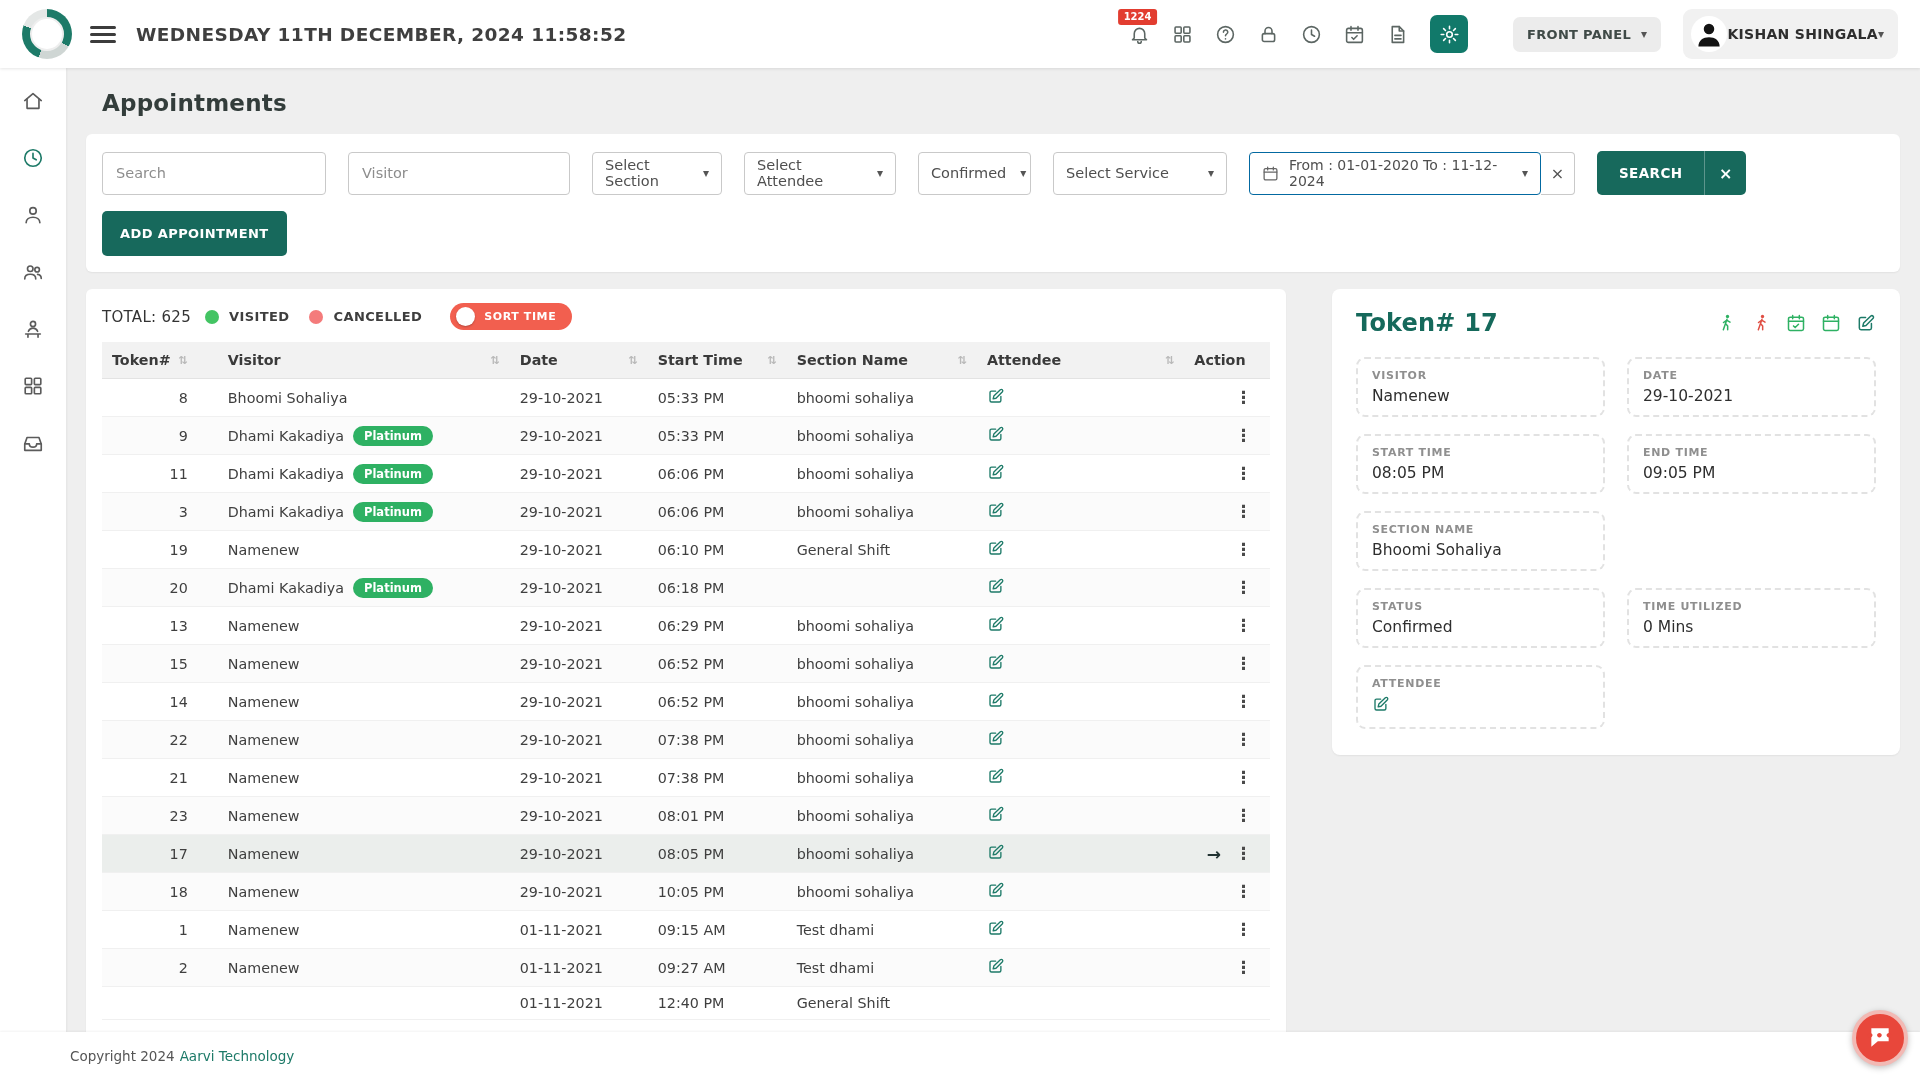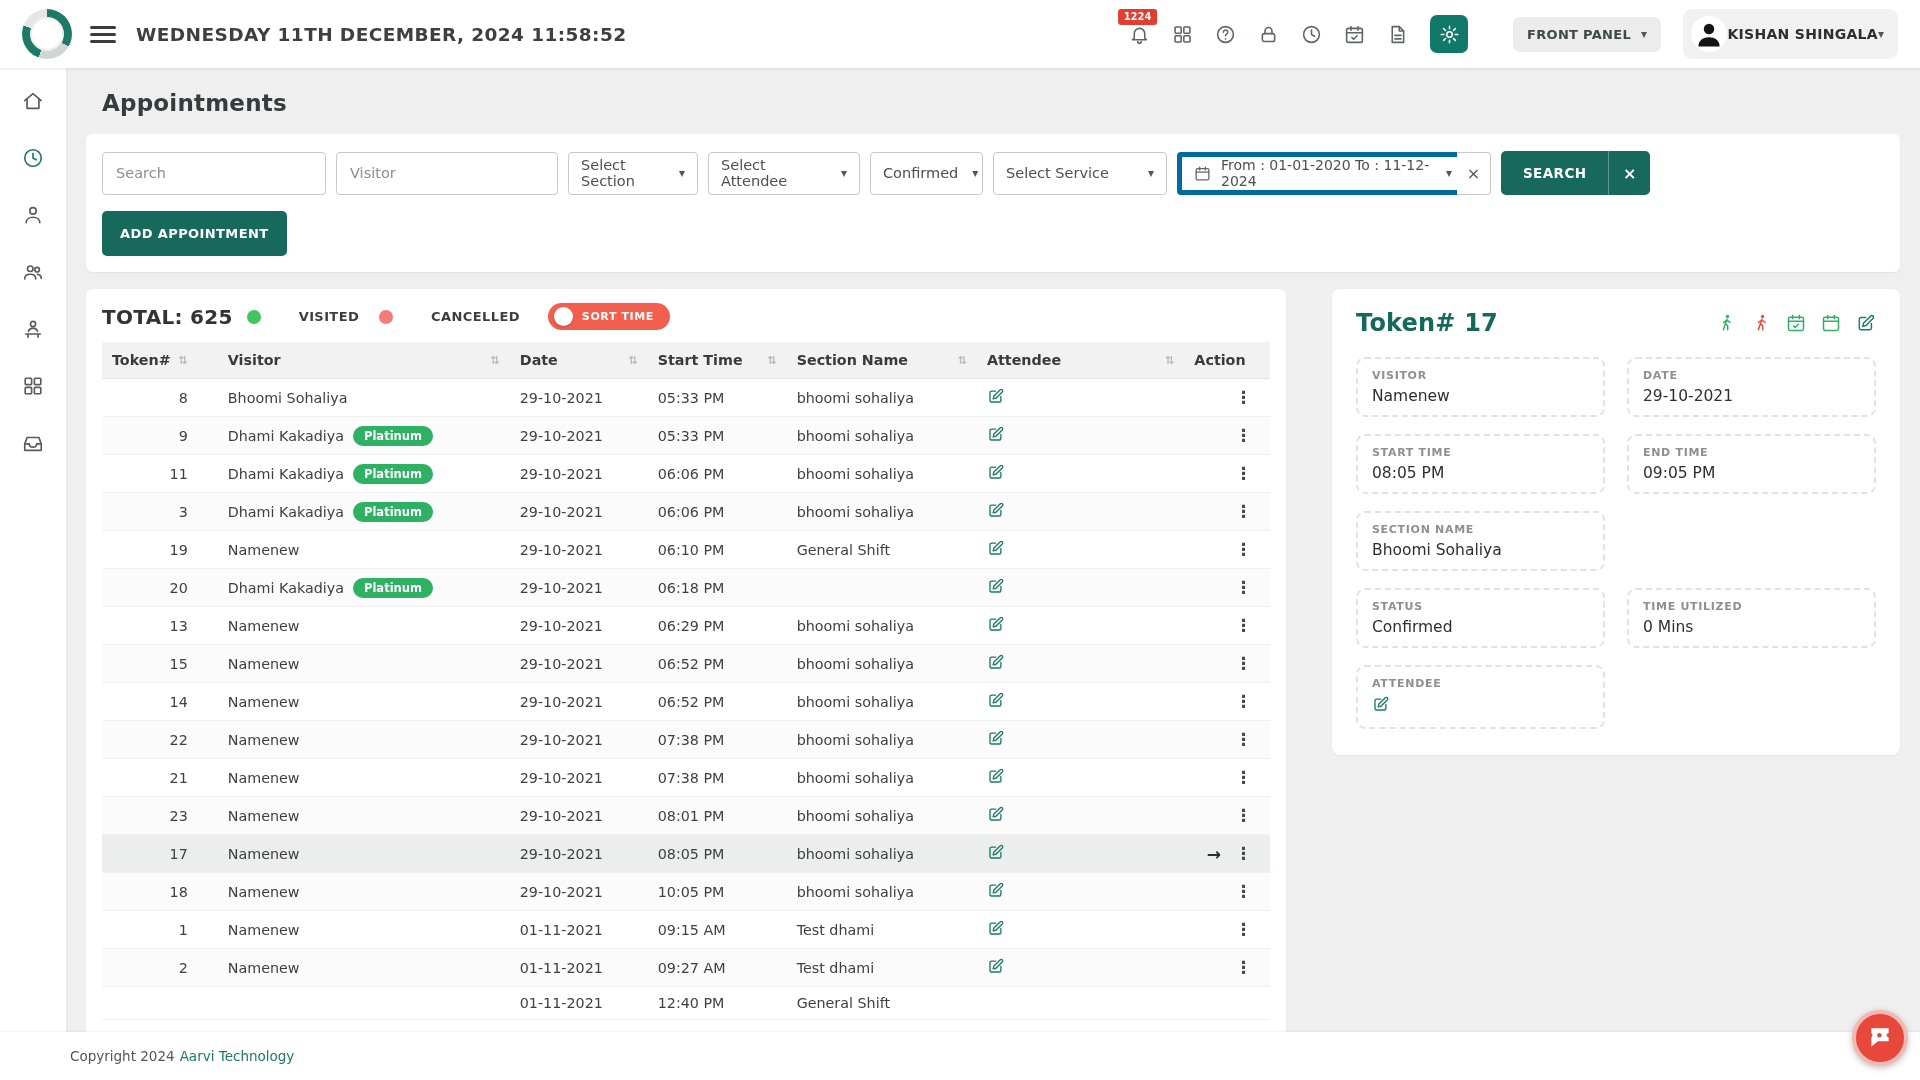--- a/index.html
+++ b/index.html
@@ -46,53 +46,53 @@
   .side-item { color: #5b5b5b; cursor: pointer; padding: 6px; border-radius: 6px; }
   .side-item svg.ic { width: 22px; height: 22px; }
   .side-item.active { color: #1d7a68; }
 
   
   .content { position: absolute; top: 68px; left: 66px; right: 0; bottom: 48px; overflow: hidden; }
   .page-title { font-size: 23px; font-weight: 700; color: #333d3b; padding: 22px 36px 18px; letter-spacing: .2px; }
 
   .filter-card { background: #fff; margin: 0 20px; border-radius: 6px; padding: 17px 16px 16px;
                  box-shadow: 0 1px 2px rgba(0,0,0,.06); }
-  .filter-row { display: flex; align-items: center; gap: 10px; }
+  .filter-row { display: flex; align-items: center; gap: 22px; }
   .f-input { height: 43px; border: 1px solid #c9c9c9; border-radius: 4px; padding: 0 13px;
              font-size: 14.5px; color: #555; font-family: inherit; background: #fff; }
   .f-input::placeholder { color: #8d8d8d; }
   .in-search { width: 224px; } .in-visitor { width: 222px; }
   .select { height: 43px; border: 1px solid #c9c9c9; border-radius: 4px; padding: 0 12px;
             display: flex; align-items: center; gap: 14px; font-size: 14.5px; color: #4f4f4f;
             background: #fff; cursor: pointer; justify-content: space-between; }
   .sel-section { width: 130px; } .sel-attendee { width: 152px; } .sel-status { width: 113px; } .sel-service { width: 174px; }
-  .daterange { height: 43px; border: 5px solid #0369a1; border-radius: 4px; background: #fff;
+  .daterange { height: 43px; border: 1px solid #0369a1; border-radius: 4px; background: #fff;
                display: flex; align-items: center; gap: 10px; padding: 0 12px; width: 292px;
                color: #4f4f4f; font-size: 14px; cursor: pointer; }
   .daterange svg.ic { width: 17px; height: 17px; color: #666; flex: none; }
   .daterange .caret { margin-left: auto; }
   .clear-date { height: 43px; width: 34px; border: 1px solid #c9c9c9; border-left: none; border-radius: 0 4px 4px 0;
                 margin-left: -22px; display: flex; align-items: center; justify-content: center;
                 color: #555; font-size: 16px; cursor: pointer; background: #fff; }
   .search-group { display: flex; }
   .btn { border: none; cursor: pointer; font-family: inherit; font-weight: 700; letter-spacing: .4px; }
   .btn-search { background: #17695c; color: #fff; font-size: 13.5px; padding: 0 22px; height: 44px; border-radius: 5px 0 0 5px; }
   .btn-search-clear { background: #17695c; color: #fff; font-size: 16px; width: 42px; height: 44px;
                       border-radius: 0 5px 5px 0; border-left: 1px solid rgba(255,255,255,.30); }
   .btn-add { margin-top: 16px; background: #17695c; color: #fff; font-size: 13px; padding: 0 18px;
              height: 45px; border-radius: 5px; }
 
   
   .main-row { display: flex; gap: 46px; padding: 17px 20px 0; align-items: flex-start; }
   .table-card { background: #fff; border-radius: 6px; box-shadow: 0 1px 2px rgba(0,0,0,.06);
                 width: 1200px; flex: none; padding: 14px 16px 0; height: 760px; overflow: hidden; }
   .legend-row { display: flex; align-items: center; gap: 10px; margin-bottom: 12px; }
-  .total-label { font-weight: 700; font-size: 20px; color: #333; letter-spacing: .3px; margin-right: 4px; }
+  .total-label { font-weight: 400; font-size: 15px; color: #333; letter-spacing: .3px; margin-right: 4px; }
   .dot { width: 14px; height: 14px; border-radius: 50%; display: inline-block; flex: none; }
-  .legend-label { font-weight: 700; font-size: 13px; color: #3e3e3e; letter-spacing: .4px; margin-right: 10px; margin-left: 28px; }
+  .legend-label { font-weight: 700; font-size: 13px; color: #3e3e3e; letter-spacing: .4px; margin-right: 10px; }
   .sort-toggle { margin-left: 8px; background: #f25f4f; border-radius: 14px; height: 27px; padding: 0 16px 0 6px;
                  display: flex; align-items: center; gap: 9px; cursor: pointer; }
   .toggle-knob { width: 19px; height: 19px; background: #fff; border-radius: 50%; box-shadow: 0 1px 2px rgba(0,0,0,.25); }
   .sort-toggle-label { color: #fff; font-weight: 700; font-size: 11px; letter-spacing: .6px; }
 
   table.appt { width: 100%; border-collapse: collapse; font-size: 14.3px; color: #3f3f3f; table-layout: fixed; }
   .appt thead th { background: #f2f2f2; text-align: left; font-weight: 700; font-size: 14.3px; color: #3a3a3a;
                    padding: 10px 10px; border-bottom: 1px solid #e3e3e3; white-space: nowrap; }
   .appt thead th .sort-gl { float: right; color: #b9b9b9; font-size: 11px; margin-top: 2px; cursor: pointer; }
   .appt td { padding: 8px 10px; border-bottom: 1px solid #f0f0f0; white-space: nowrap; overflow: hidden; }

